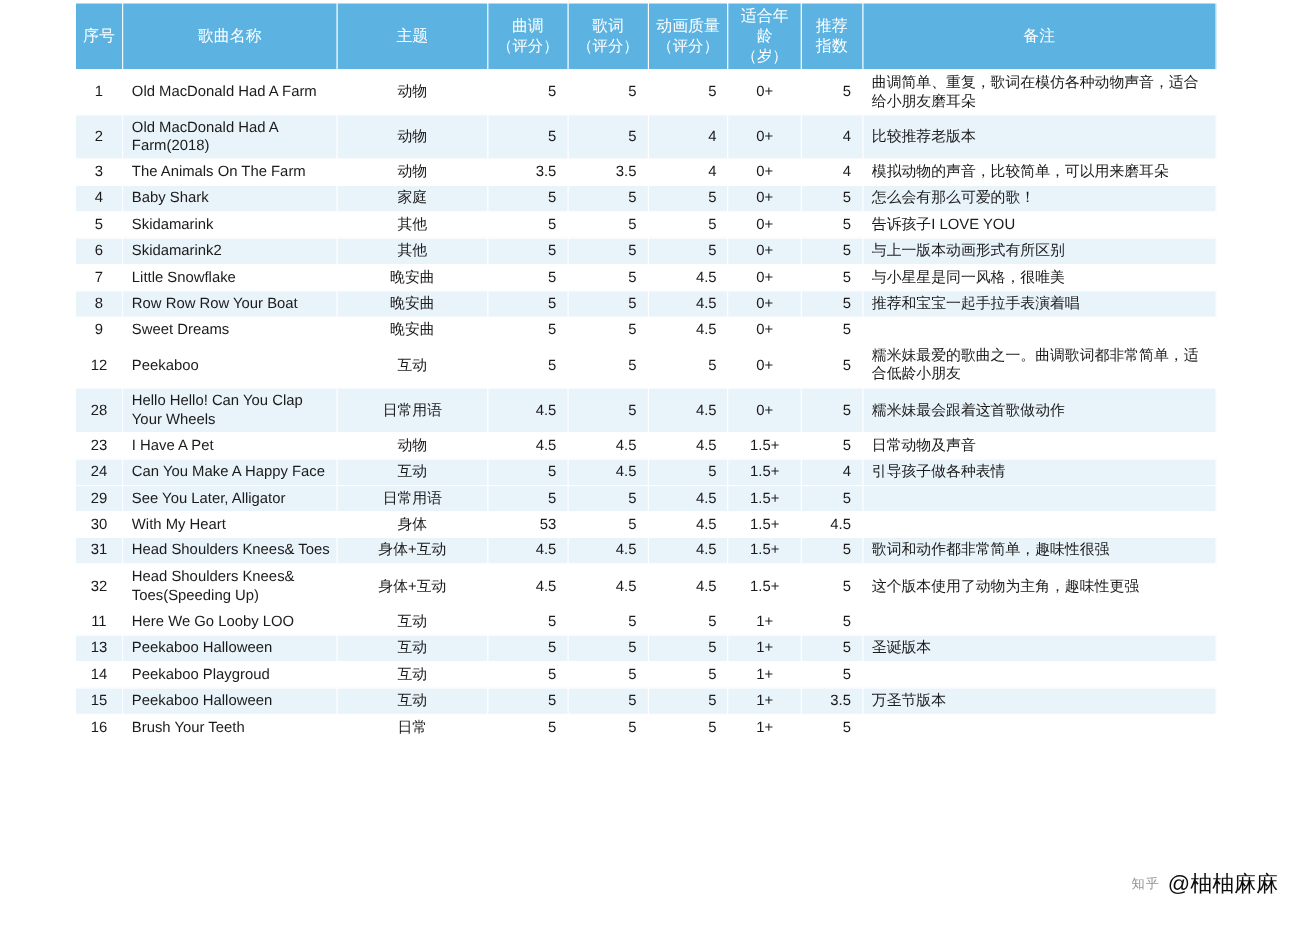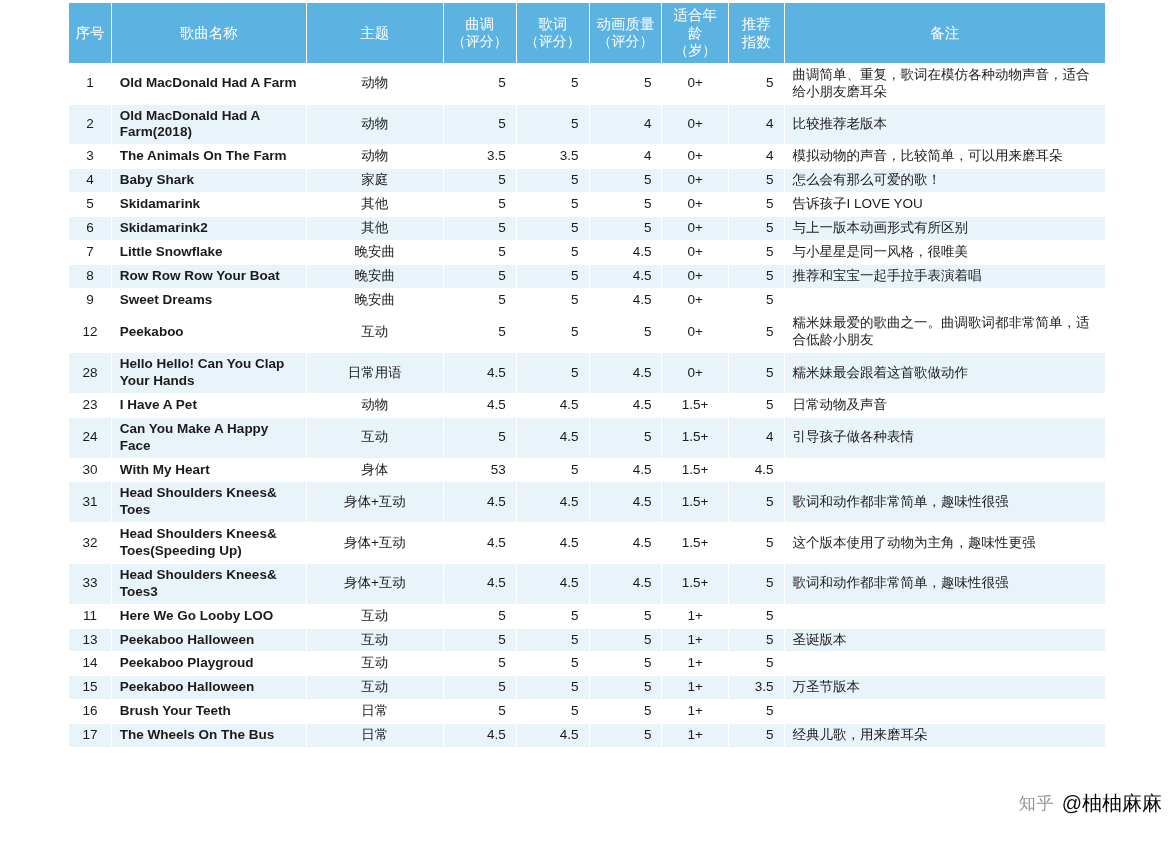--- a/index.html
+++ b/index.html
@@ -43,21 +43,21 @@
     border: 1px solid #ffffff;
   }
   thead th .sub {
     display: block;
     font-size: 14px;
   }
   tbody tr.odd td { background: #ffffff; }
   tbody tr.even td { background: #e9f3fa; }
 
   td.c-idx { text-align: center; width: 40px; }
-  td.c-name { text-align: left; width: 182px; padding-left: 8px; font-weight: bold; }
+  td.c-name { text-align: left; width: 182px; padding-left: 8px; }
   td.c-theme { text-align: center; width: 128px; }
   td.c-num { text-align: right; width: 68px; padding-right: 10px; }
   td.c-age { text-align: center; width: 62px; }
   td.c-rec { text-align: right; width: 52px; padding-right: 10px; }
   td.c-note { text-align: left; width: 300px; padding-left: 8px; }
 
   col.w-idx { width: 40px; }
   col.w-name { width: 182px; }
   col.w-theme { width: 128px; }
   col.w-num { width: 68px; }
@@ -70,21 +70,21 @@
     right: 14px;
     bottom: 38px;
     display: flex;
     align-items: center;
     gap: 7px;
     color: #8d8d8d;
     font-size: 16px;
     opacity: 0.95;
   }
   .watermark .zh-logo {
-    font-size: 17px;
+    font-size: 12px;
     color: #8d8d8d;
     letter-spacing: 1px;
   }
   .watermark .at {
     font-size: 20px;
     color: #000000;
   }
 </style>
 </head>
 <body>
@@ -221,21 +221,21 @@
           <td class="c-theme">互动</td>
           <td class="c-num">5</td>
           <td class="c-num">5</td>
           <td class="c-num">5</td>
           <td class="c-age">0+</td>
           <td class="c-rec">5</td>
           <td class="c-note">糯米妹最爱的歌曲之一。曲调歌词都非常简单，适合低龄小朋友</td>
         </tr>
         <tr class="even">
           <td class="c-idx">28</td>
-          <td class="c-name">Hello Hello! Can You Clap Your Hands</td>
+          <td class="c-name">Hello Hello! Can You Clap Your Wheels</td>
           <td class="c-theme">日常用语</td>
           <td class="c-num">4.5</td>
           <td class="c-num">5</td>
           <td class="c-num">4.5</td>
           <td class="c-age">0+</td>
           <td class="c-rec">5</td>
           <td class="c-note">糯米妹最会跟着这首歌做动作</td>
         </tr>
         <tr class="odd">
           <td class="c-idx">23</td>
@@ -251,20 +251,31 @@
         <tr class="even">
           <td class="c-idx">24</td>
           <td class="c-name">Can You Make A Happy Face</td>
           <td class="c-theme">互动</td>
           <td class="c-num">5</td>
           <td class="c-num">4.5</td>
           <td class="c-num">5</td>
           <td class="c-age">1.5+</td>
           <td class="c-rec">4</td>
           <td class="c-note">引导孩子做各种表情</td>
+        </tr>
+        <tr class="even">
+          <td class="c-idx">29</td>
+          <td class="c-name">See You Later, Alligator</td>
+          <td class="c-theme">日常用语</td>
+          <td class="c-num">5</td>
+          <td class="c-num">5</td>
+          <td class="c-num">4.5</td>
+          <td class="c-age">1.5+</td>
+          <td class="c-rec">5</td>
+          <td class="c-note"></td>
         </tr>
         <tr class="odd">
           <td class="c-idx">30</td>
           <td class="c-name">With My Heart</td>
           <td class="c-theme">身体</td>
           <td class="c-num">53</td>
           <td class="c-num">5</td>
           <td class="c-num">4.5</td>
           <td class="c-age">1.5+</td>
           <td class="c-rec">4.5</td>
@@ -285,31 +296,20 @@
           <td class="c-idx">32</td>
           <td class="c-name">Head Shoulders Knees&amp; Toes(Speeding Up)</td>
           <td class="c-theme">身体+互动</td>
           <td class="c-num">4.5</td>
           <td class="c-num">4.5</td>
           <td class="c-num">4.5</td>
           <td class="c-age">1.5+</td>
           <td class="c-rec">5</td>
           <td class="c-note">这个版本使用了动物为主角，趣味性更强</td>
         </tr>
-        <tr class="even">
-          <td class="c-idx">33</td>
-          <td class="c-name">Head Shoulders Knees&amp; Toes3</td>
-          <td class="c-theme">身体+互动</td>
-          <td class="c-num">4.5</td>
-          <td class="c-num">4.5</td>
-          <td class="c-num">4.5</td>
-          <td class="c-age">1.5+</td>
-          <td class="c-rec">5</td>
-          <td class="c-note">歌词和动作都非常简单，趣味性很强</td>
-        </tr>
         <tr class="odd">
           <td class="c-idx">11</td>
           <td class="c-name">Here We Go Looby LOO</td>
           <td class="c-theme">互动</td>
           <td class="c-num">5</td>
           <td class="c-num">5</td>
           <td class="c-num">5</td>
           <td class="c-age">1+</td>
           <td class="c-rec">5</td>
           <td class="c-note"></td>
@@ -350,31 +350,20 @@
         <tr class="odd">
           <td class="c-idx">16</td>
           <td class="c-name">Brush Your Teeth</td>
           <td class="c-theme">日常</td>
           <td class="c-num">5</td>
           <td class="c-num">5</td>
           <td class="c-num">5</td>
           <td class="c-age">1+</td>
           <td class="c-rec">5</td>
           <td class="c-note"></td>
-        </tr>
-        <tr class="even">
-          <td class="c-idx">17</td>
-          <td class="c-name">The Wheels On The Bus</td>
-          <td class="c-theme">日常</td>
-          <td class="c-num">4.5</td>
-          <td class="c-num">4.5</td>
-          <td class="c-num">5</td>
-          <td class="c-age">1+</td>
-          <td class="c-rec">5</td>
-          <td class="c-note">经典儿歌，用来磨耳朵</td>
         </tr>
       </tbody>
   </table>
 </div>
 
 <div class="watermark">
   <span class="zh-logo">知乎</span>
   <span class="at">@柚柚麻麻</span>
 </div>
 

